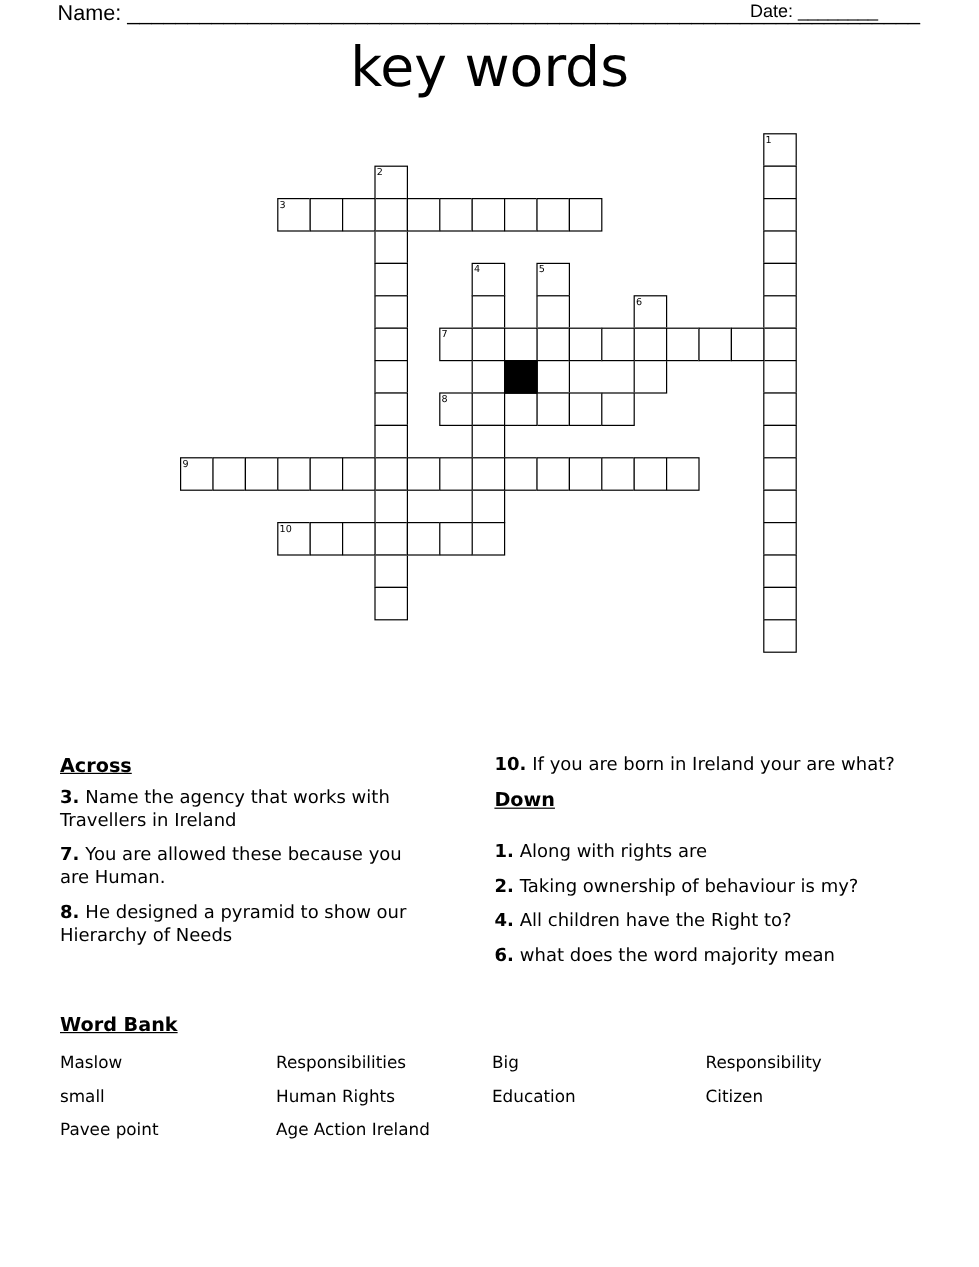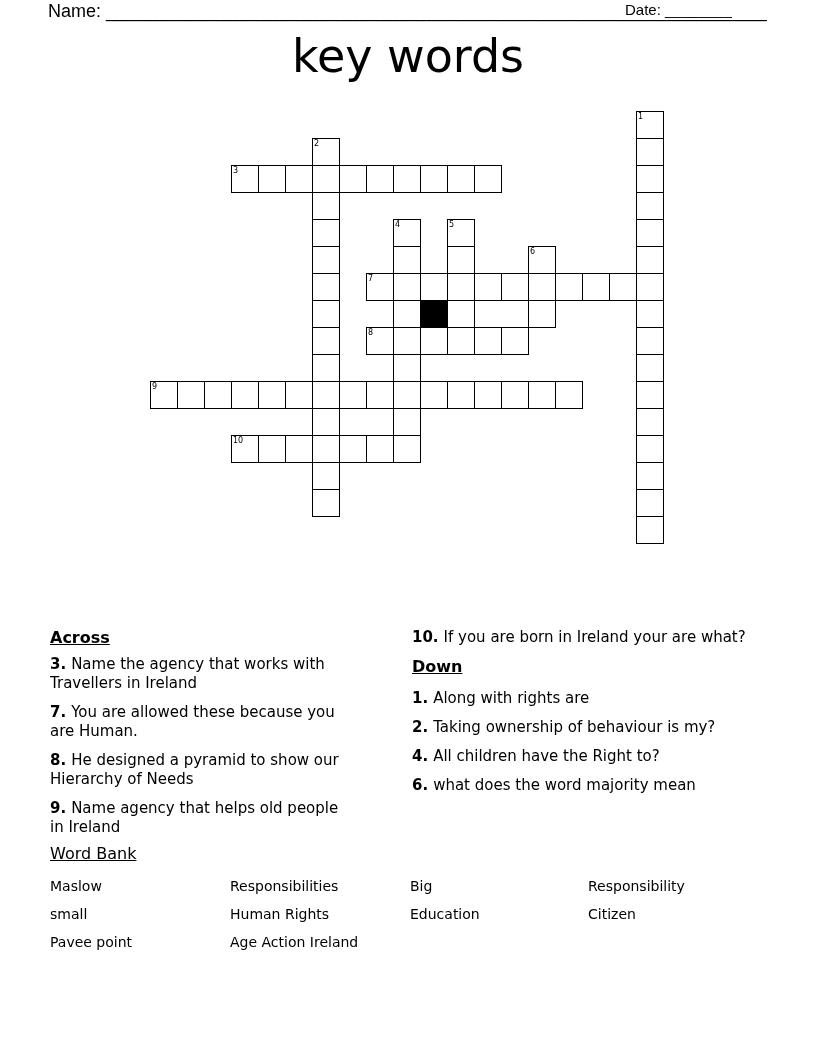--- a/index.html
+++ b/index.html
@@ -14,25 +14,25 @@
   .title { position:absolute; top:30px; left:0; width:816px; text-align:center; font-size:46px; font-weight:normal; line-height:1.15; }
 
   .grid { position:absolute; top:0; left:0; width:816px; height:1056px; }
   .cell { position:absolute; width:28px; height:28px; border:1px solid #000; background:#fff; }
   .cell.black { background:#000; }
   .cellnum { position:absolute; top:0px; left:1px; font-size:8px; line-height:9px; }
 
   .clues-left  { position:absolute; left:50px;  top:628px; width:305px; font-size:15px; }
   .clues-right { position:absolute; left:412px; top:628px; width:340px; font-size:15px; }
   .section-heading { font-size:16px; font-weight:bold; text-decoration:underline; margin:0 0 8px 0; }
-  .clues-right .section-heading { margin:4px 0 13px 0; }
+  .clues-right .section-heading { margin:4px 0 24px 0; }
   .clue { margin:0 0 10px 0; line-height:19px; }
   .clue b { margin-right:5px; }
 
-  .wordbank-heading { position:absolute; left:50px; top:844px; font-size:16px; font-weight:normal; text-decoration:underline; }
+  .wordbank-heading { position:absolute; left:50px; top:844px; font-size:16px; font-weight:bold; text-decoration:underline; }
   .wb-col { position:absolute; top:872px; font-size:14px; }
   .wb-col .wb-item { height:28px; line-height:28px; white-space:nowrap; }
   .wb-col-1 { left:50px; }
   .wb-col-2 { left:230px; }
   .wb-col-3 { left:410px; }
   .wb-col-4 { left:588px; }
 </style>
 </head>
 <body>
 
@@ -157,21 +157,20 @@
       <div class="cell" style="left: 339px; top: 435px;"></div>
       <div class="cell" style="left: 366px; top: 435px;"></div>
       <div class="cell black" style="left: 420px; top: 300px;"></div>
     </div>
 
   <div class="clues-left">
     <div class="section-heading">Across</div>
     <p class="clue"><b>3.</b><span>Name the agency that works with Travellers in Ireland</span></p>
     <p class="clue"><b>7.</b><span>You are allowed these because you are Human.</span></p>
     <p class="clue"><b>8.</b><span>He designed a pyramid to show our Hierarchy of Needs</span></p>
-    <p class="clue"><b>9.</b><span>Name agency that helps old people in Ireland</span></p>
   </div>
 
   <div class="clues-right">
     <p class="clue"><b>10.</b><span>If you are born in Ireland your are what?</span></p>
     <div class="section-heading">Down</div>
     <p class="clue"><b>1.</b><span>Along with rights are</span></p>
     <p class="clue"><b>2.</b><span>Taking ownership of behaviour is my?</span></p>
     <p class="clue"><b>4.</b><span>All children have the Right to?</span></p>
     <p class="clue"><b>6.</b><span>what does the word majority mean</span></p>
   </div>

